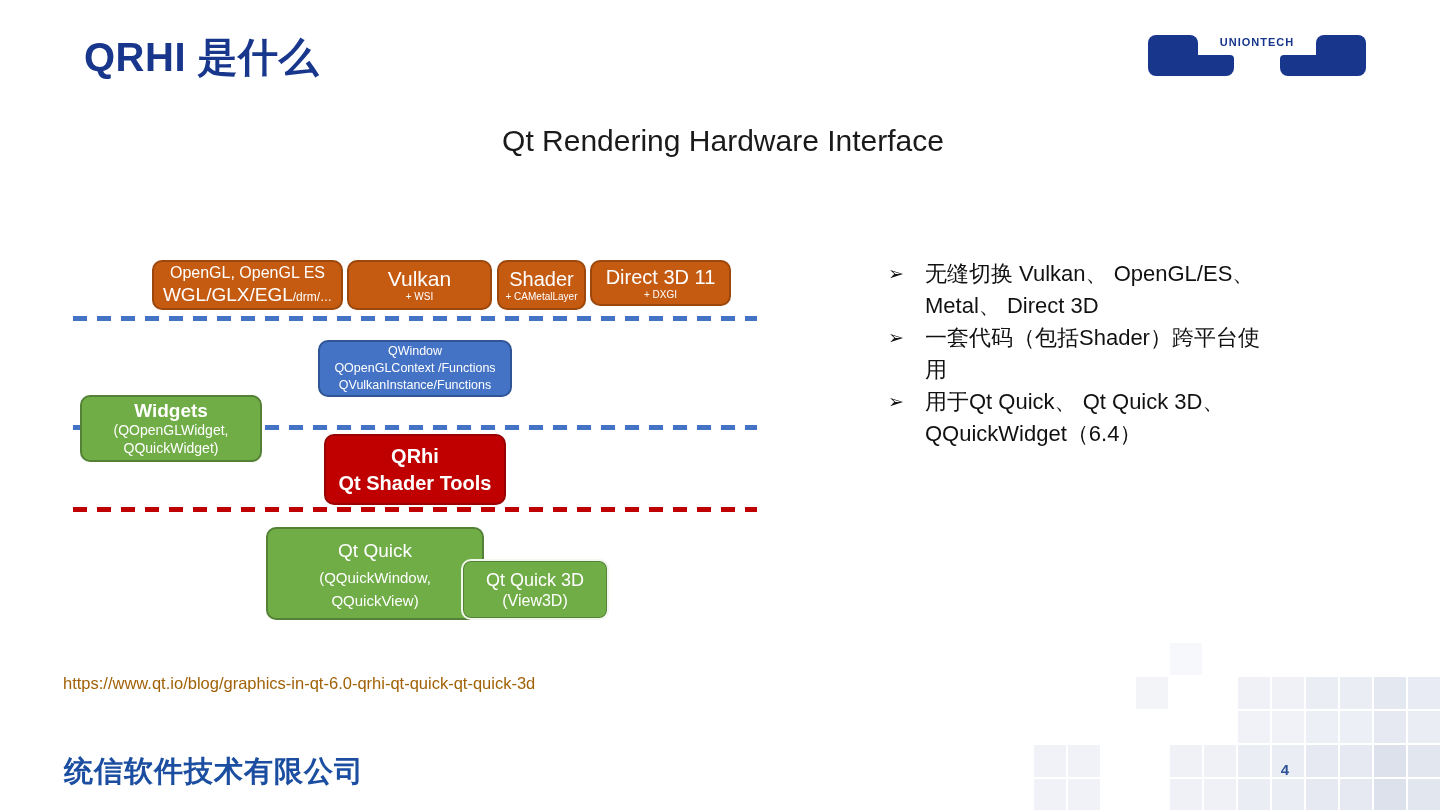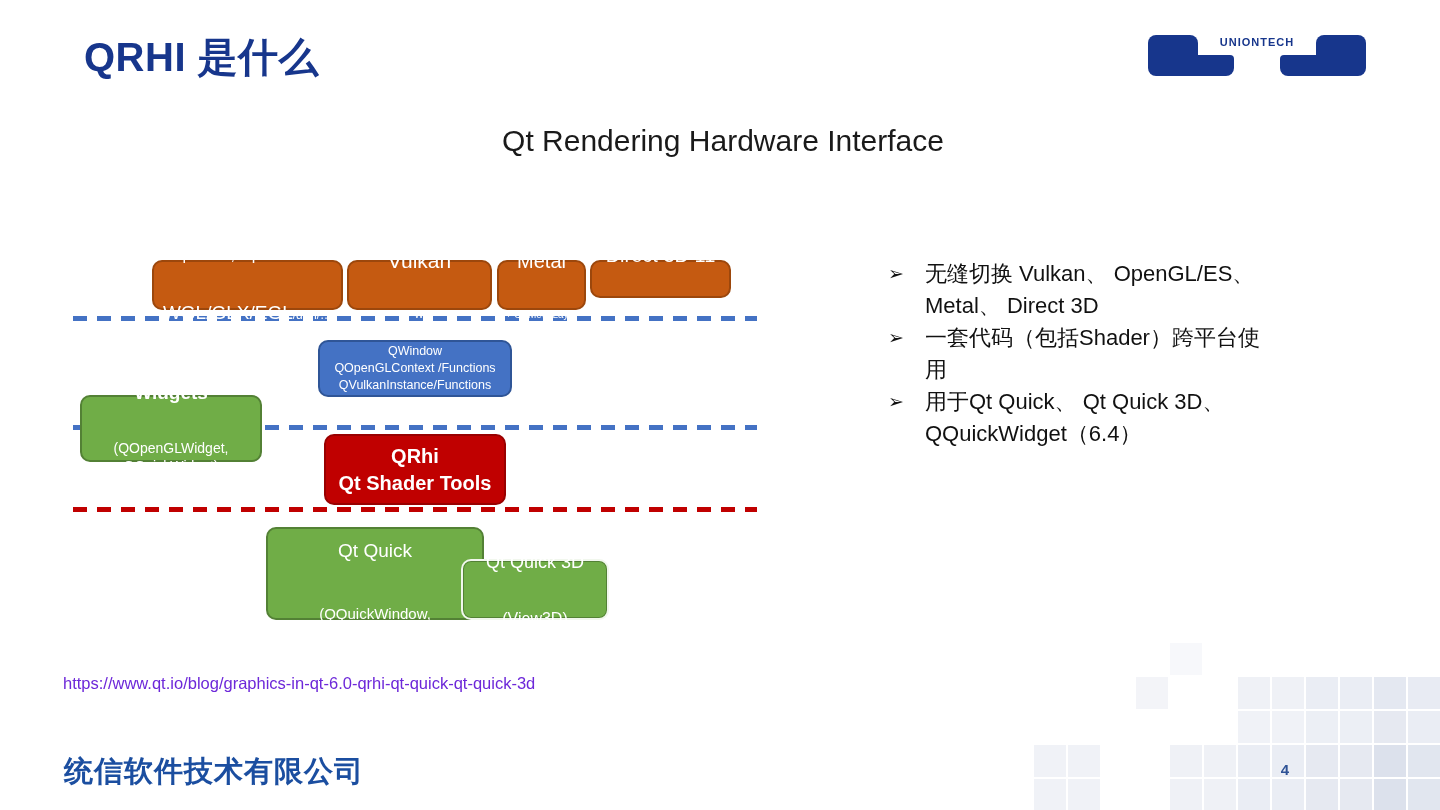--- a/index.html
+++ b/index.html
@@ -24,33 +24,33 @@
               font-size:30px; color:#1a1a1a; }
 
   
   .dash { position:absolute; left:73px; width:684px; height:5px; z-index:1; }
   .dash-blue { background:repeating-linear-gradient(90deg, var(--dash_blue) 0 14px, transparent 14px 24px); }
   .dash-red  { background:repeating-linear-gradient(90deg, var(--dash_red) 0 14px, transparent 14px 24px); }
   #dash1 { top:316px; } #dash2 { top:425px; } #dash3 { top:507px; }
 
   
   .box { position:absolute; z-index:2; border-radius:10px; color:#fff; text-align:center;
-         display:flex; flex-direction:column; justify-content:center;gap:36px; }
+         display:flex; flex-direction:column; justify-content:center; }
   .box-orange { background:var(--orange); border:2px solid var(--orange_border); }
   .box-blue   { background:var(--blue);   border:2px solid var(--blue_border); }
   .box-green  { background:var(--green);  border:2px solid var(--green_border); }
   .box-red    { background:var(--red);    border:2px solid var(--red_border); }
 
   #api1 { left:152px; top:260px; width:191px; height:50px; line-height:1.25; }
   #api1 .l1 { font-size:16px; }
   #api1 .l2 { font-size:19px; }
   #api1 .l2 small { font-size:12px; }
   #api2 { left:347px; top:260px; width:145px; height:50px; }
   #api3 { left:497px; top:260px; width:89px;  height:50px; }
-  #api4 { left:590px; top:260px; width:141px; height:38px; }
+  #api4 { left:590px; top:260px; width:141px; height:46px; }
   .api-main { font-size:20px; line-height:1.1; }
   #api2 .api-main { font-size:21px; }
   .api-sub  { font-size:10px; line-height:1.3; }
 
   #qwindow { left:318px; top:340px; width:194px; height:57px; font-size:12.5px; line-height:17px; white-space:pre-line; }
   #widgets { left:80px;  top:395px; width:182px; height:67px; }
   #widgets .bt { font-size:19px; line-height:1.2;font-weight:bold; }
   #widgets .bs { font-size:14px; line-height:1.25; white-space:pre-line; }
   #qrhi { left:324px; top:434px; width:182px; height:71px; font-size:20px; font-weight:bold;
           line-height:27px; white-space:pre-line; }
@@ -61,21 +61,21 @@
                box-shadow:inset 0 0 0 1px var(--green_border); }
   #qtquick3d .bt { font-size:18px; line-height:1.3; }
   #qtquick3d .bs { font-size:16px; }
 
   
   .bullets { position:absolute; left:888px; top:258px; width:470px; }
   .bullet { display:flex; font-size:22px; line-height:32px; color:#111; margin:0; }
   .bullet .mk { width:37px; flex:none; font-size:19px; }
   .bullet .tx { white-space:pre-line; }
 
-  .url { position:absolute; left:63px; top:674px; font-size:16.5px; color:#6d28d9; }
+  .url { position:absolute; left:63px; top:674px; font-size:16.5px; color:#a16207; }
 
   .company { position:absolute; left:64px; top:752px; font-size:29px; font-weight:bold;
              color:var(--company_blue); letter-spacing:1px; font-stretch:condensed; }
 
   .page-num { position:absolute; left:1270px; top:761px; width:30px; text-align:center;
               font-size:15px; font-weight:bold; color:var(--page_blue); z-index:3; }
 
   .mosaic-cell { position:absolute; width:32px; height:32px; background:var(--mosaic_base); }
 </style>
 </head>
@@ -101,21 +101,21 @@
 
   <div class="box box-orange" id="api1">
     <div class="l1">OpenGL, OpenGL ES</div>
     <div class="l2"><span>WGL/GLX/EGL</span><small>/drm/…</small></div>
   </div>
   <div class="box box-orange" id="api2">
     <div class="api-main">Vulkan</div>
     <div class="api-sub">+ WSI</div>
   </div>
   <div class="box box-orange" id="api3">
-    <div class="api-main">Metal</div>
+    <div class="api-main">Shader</div>
     <div class="api-sub">+ CAMetalLayer</div>
   </div>
   <div class="box box-orange" id="api4">
     <div class="api-main">Direct 3D 11</div>
     <div class="api-sub">+ DXGI</div>
   </div>
 
   <div class="box box-blue" id="qwindow">QWindow
 QOpenGLContext /Functions
 QVulkanInstance/Functions</div>

